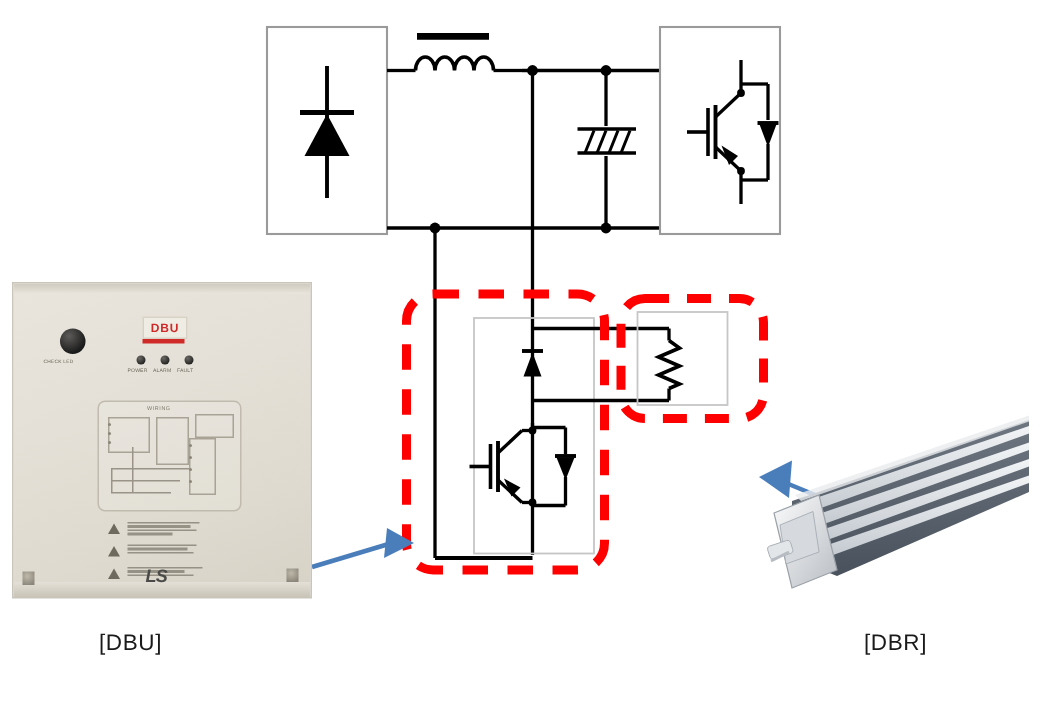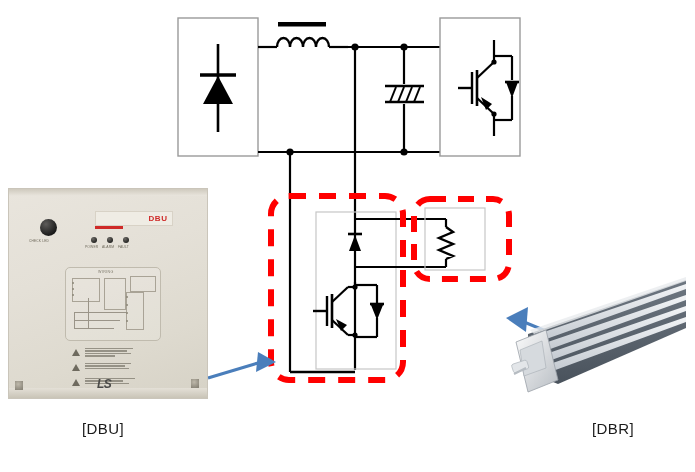--- a/index.html
+++ b/index.html
@@ -24,21 +24,20 @@
     position: absolute;
     left: 0; top: 0;
   }
   .caption {
     position: absolute;
     font-family: "Liberation Sans", sans-serif;
     font-size: 15px;
     color: #1a1a1a;
     letter-spacing: 0.4px;
     white-space: nowrap;
-    margin-left: 16px;
   }
   #caption-dbu { left: 66px; top: 420px; }
   #caption-dbr { left: 576px; top: 420px; text-align: center; }
 
   
   #dbu-photo {
     position: absolute;
     left: 8px; top: 188px;
     width: 200px; height: 211px;
     background: linear-gradient(160deg,#e9e5dd 0%, #e4e0d7 38%, #dedacf 72%, #d6d2c6 100%);
@@ -65,21 +64,21 @@
     position: absolute;
     left: 20px; top: 50px;
     font-size: 3.2px; color: #6a6557; letter-spacing:.2px;
   }
   .dbu-logo {
     position: absolute;
     left: 86px; top: 22px;
     width: 28px; height: 13px;
     background: #efece4;
     border: 0.5px solid #d8d2c6;
-    display:flex; align-items:center; justify-content:center;padding-left:48px;
+    display:flex; align-items:center; justify-content:center;
   }
   .dbu-logo span {
     font-size: 8px; font-weight: bold; color: #cf2a28; letter-spacing: .5px;
     line-height: 1;
   }
   .dbu-logo-bar {
     position:absolute; left:86px; top:37px; width:28px; height:2.5px;
     background:#cf2a28;
   }
   .led {

